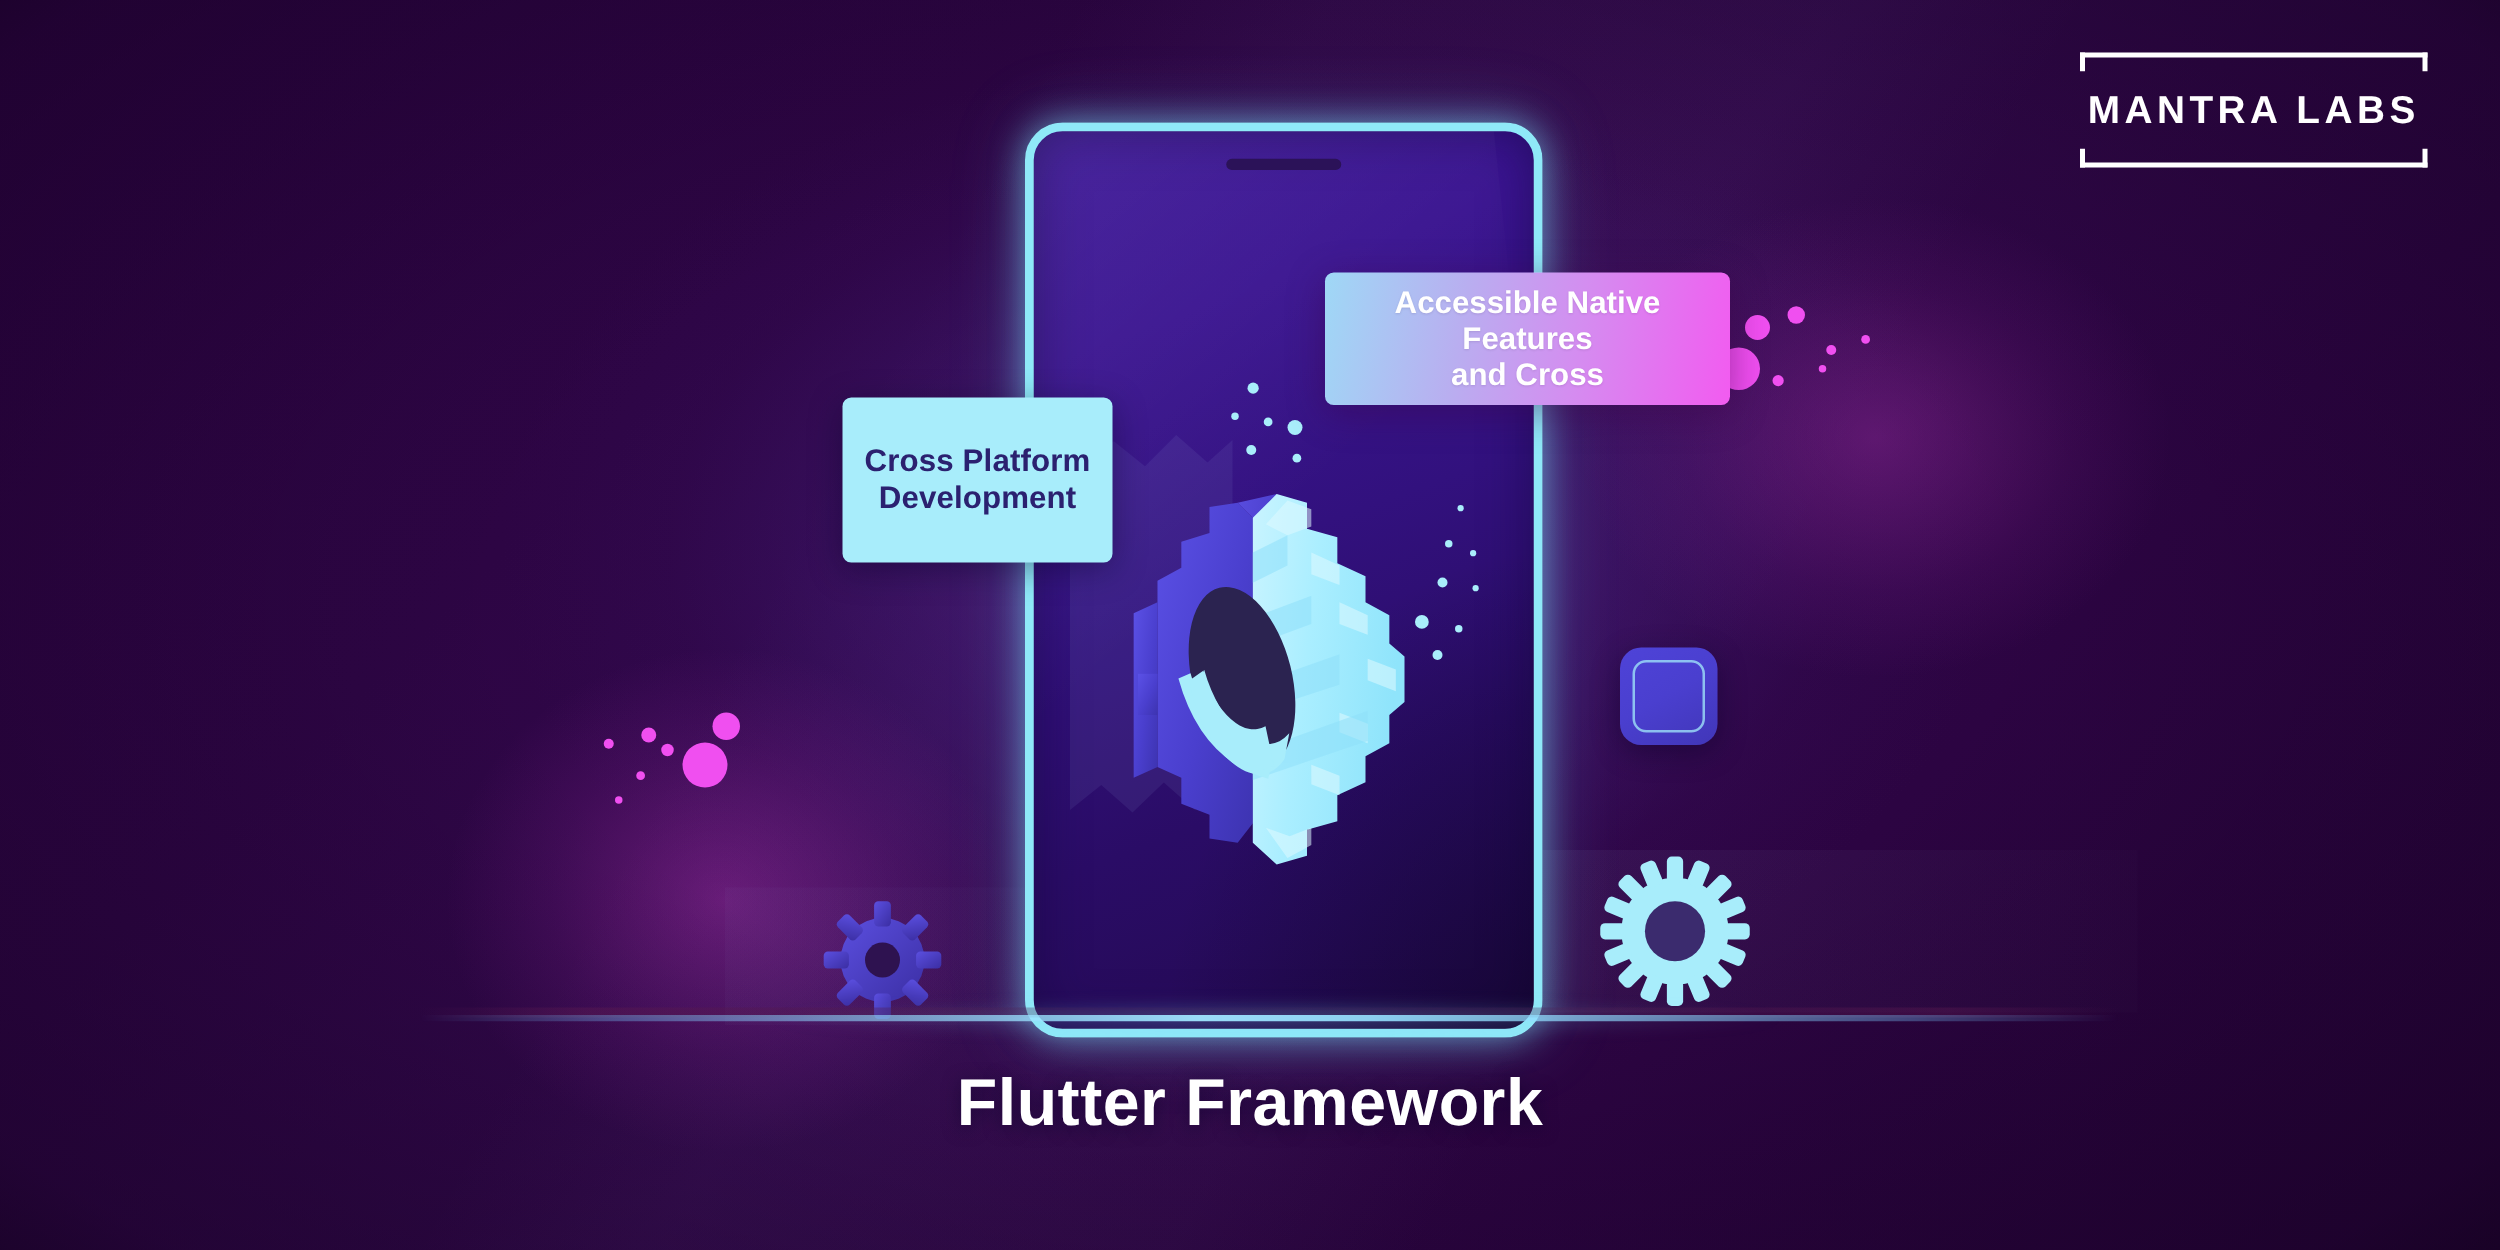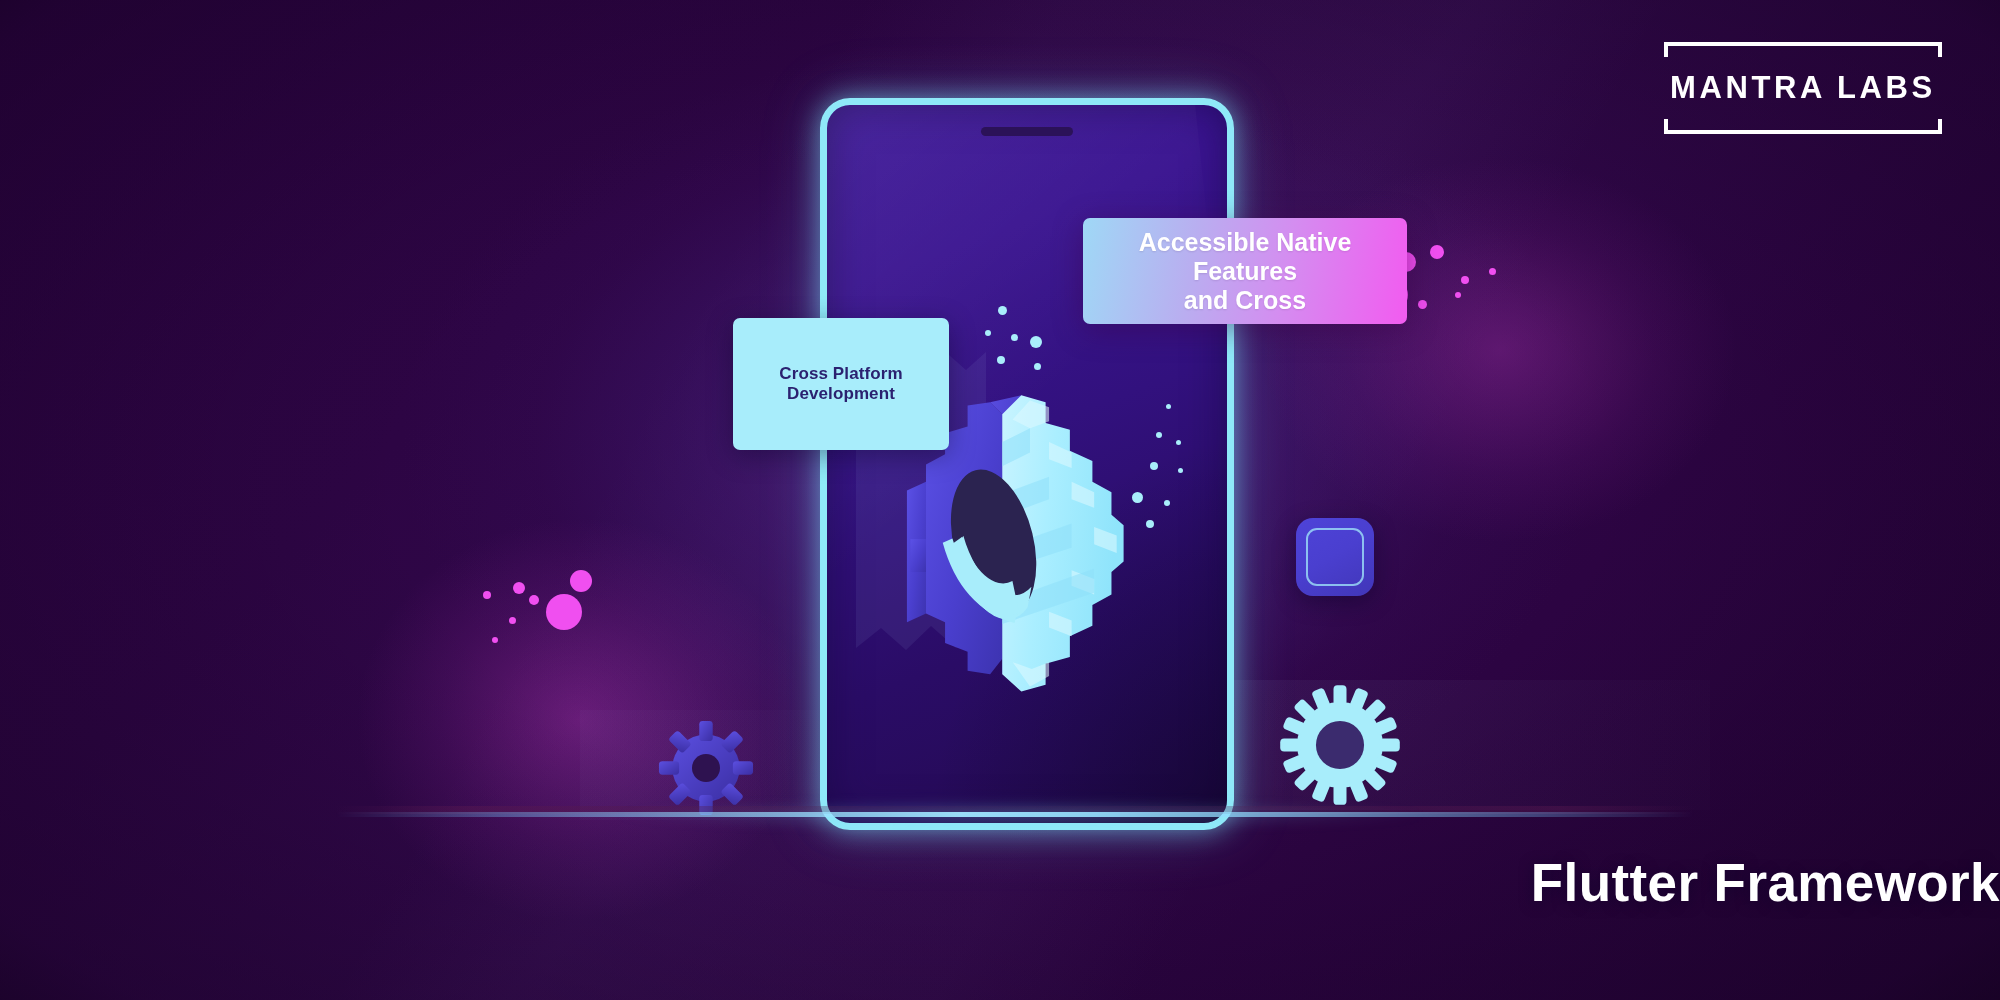--- a/index.html
+++ b/index.html
@@ -55,23 +55,23 @@
     width:92px;height:9px;border-radius:6px;background:#2b1258;}
 
   
   .gear3d{position:absolute;left:900px;top:290px;width:260px;height:460px;}
   .gear-ghost{position:absolute;left:836px;top:318px;width:260px;height:400px;opacity:.16;}
   .bubble{position:absolute;border-radius:50%;background:#a9eefb;}
 
   
   .card{position:absolute;border-radius:7px;display:flex;align-items:center;
         justify-content:center;text-align:center;line-height:1.16;
-        font-family:"Liberation Sans Narrow","Liberation Sans",sans-serif;margin-left:23px;}
-  .card-1{left:710px;top:318px;width:216px;height:132px;
-    background:#a8edfb;color:#2b2170;font-size:17px;font-weight:700;
+        font-family:"Liberation Sans Narrow","Liberation Sans",sans-serif;}
+  .card-1{left:674px;top:318px;width:216px;height:132px;
+    background:#a8edfb;color:#2b2170;font-size:25px;font-weight:700;
     letter-spacing:.1px;box-shadow:0 6px 26px rgba(10,2,40,.40);}
   .card-2{left:1060px;top:218px;width:324px;height:106px;
     background:linear-gradient(100deg,#9fd8f6 0%,#b9aef0 34%,#d48df0 62%,#f25bf0 100%);
     color:#ffffff;font-size:25px;font-weight:700;
     box-shadow:0 6px 30px rgba(60,5,70,.45);}
   .card-3{left:570px;top:548px;width:330px;height:104px;
     background:linear-gradient(100deg,#f247f2 0%,#d57cf2 38%,#b6a9ee 64%,#a9d9f6 100%);
     color:#ffffff;font-size:25px;font-weight:700;
     box-shadow:0 6px 30px rgba(60,5,70,.45);}
   .card-txt{display:block;padding:0 14px;text-shadow:0 1px 2px rgba(40,0,60,.12);}
@@ -84,21 +84,21 @@
   .dot{position:absolute;border-radius:50%;background:#f04ff0;}
   .sq-icon{position:absolute;left:1296px;top:518px;width:78px;height:78px;
     border-radius:17px;background:linear-gradient(150deg,#4e43d8 0%,#4a3fcf 48%,#4136b8 100%);
     box-shadow:0 6px 22px rgba(10,2,40,.45);}
   .sq-inner{position:absolute;inset:10px;border:2px solid rgba(160,230,250,.78);
     border-radius:11px;}
 
   .gear-svg{position:absolute;}
 
   
-  .title{position:absolute;left:0;right:0;top:852px;text-align:right;
+  .title{position:absolute;left:0;right:0;top:852px;text-align:center;
     color:#ffffff;font-size:53px;font-weight:700;letter-spacing:.4px;
     font-family:"Liberation Sans Narrow","Liberation Sans",sans-serif;
     text-shadow:0 2px 14px rgba(10,2,40,.5);}
 
   
   .logo{position:absolute;left:1664px;top:42px;width:278px;height:92px;text-decoration:underline;}
   .logo-bar{position:absolute;left:0;width:278px;height:4px;background:#fff;}
   .logo-bar.top{top:0;}
   .logo-bar.bottom{bottom:0;}
   .logo-tick{position:absolute;width:4px;height:15px;background:#fff;}

